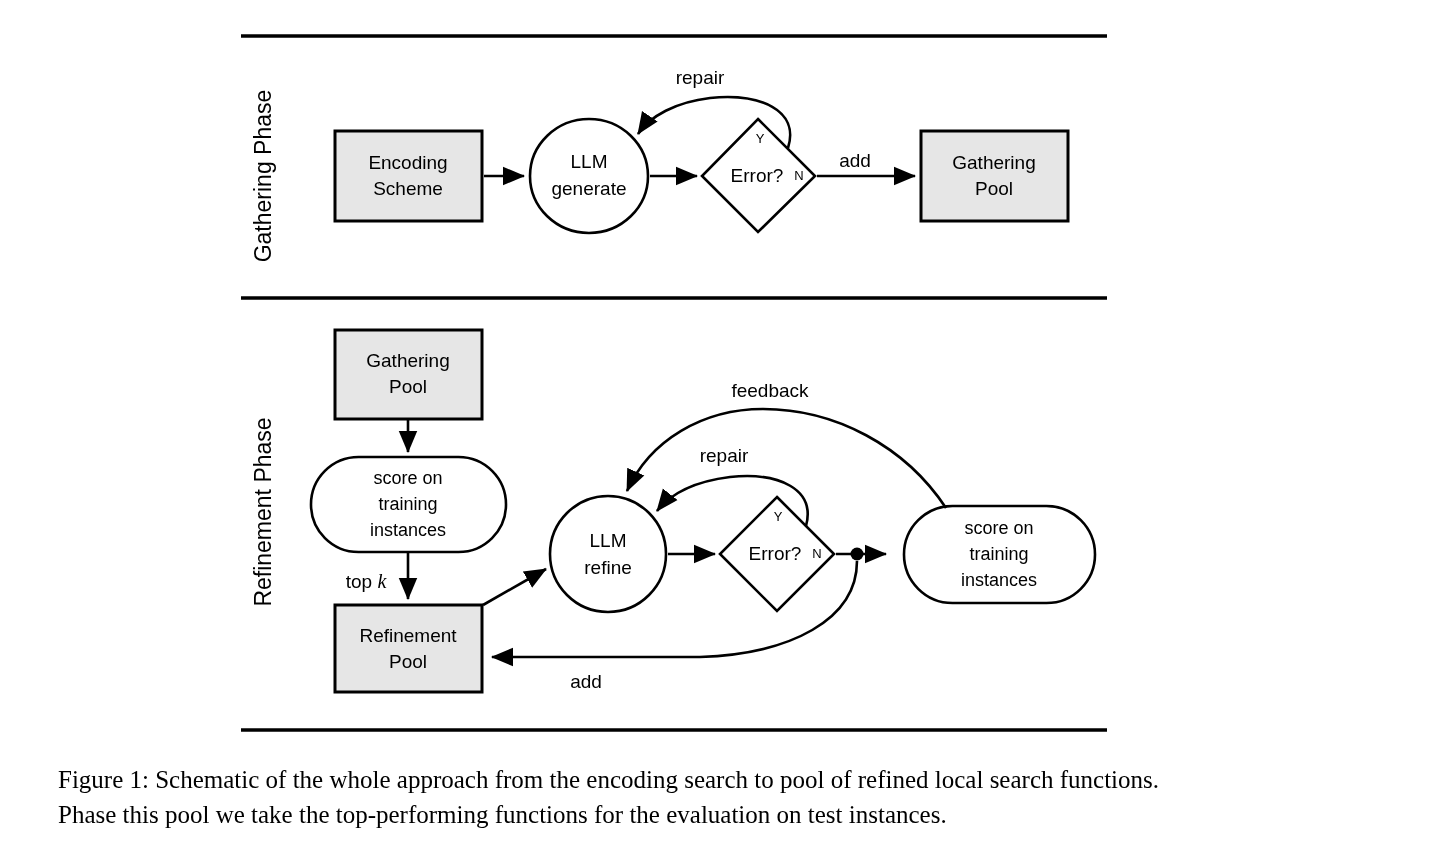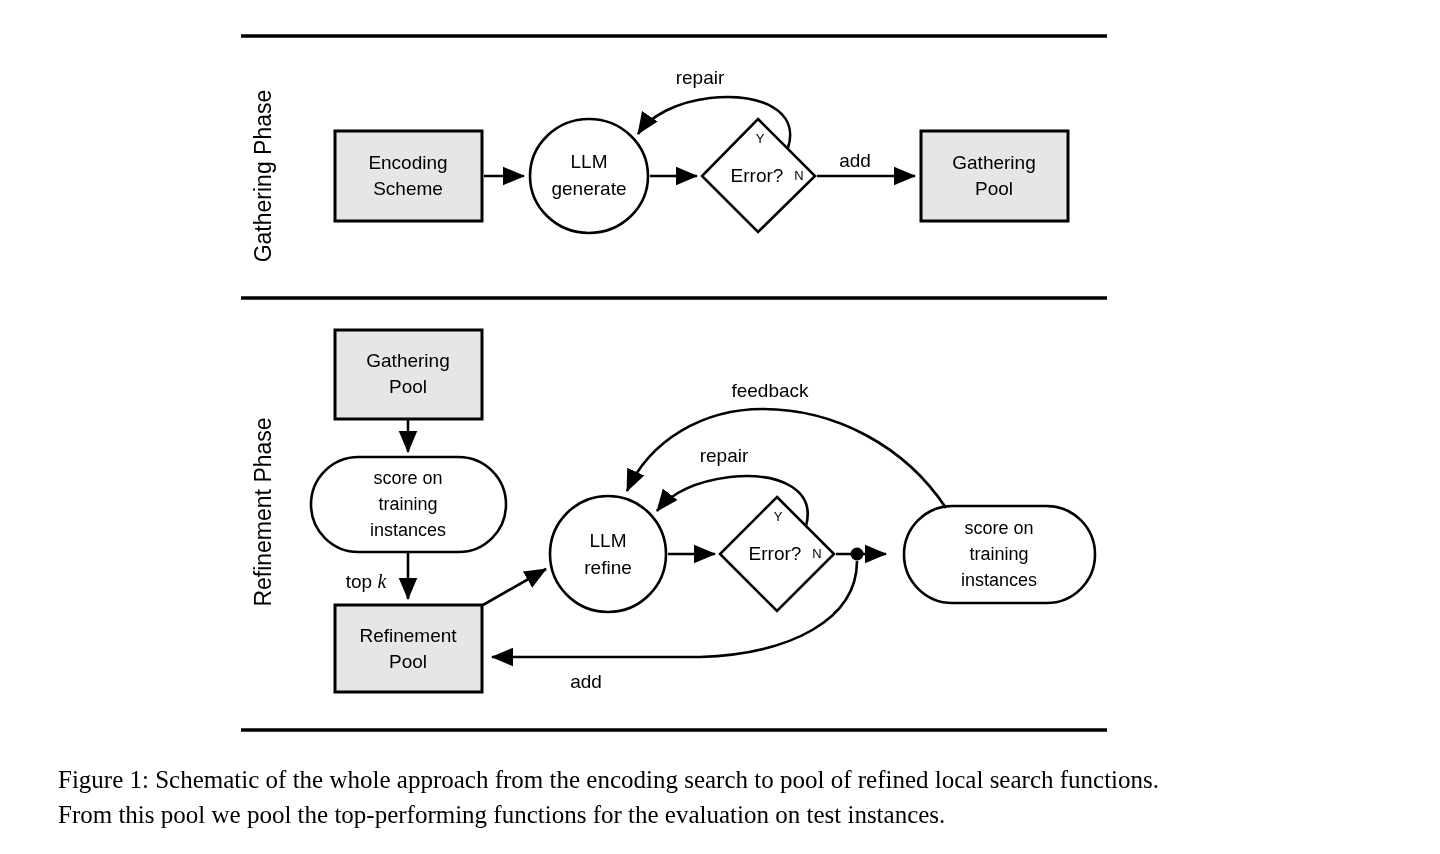--- a/index.html
+++ b/index.html
@@ -222,16 +222,16 @@
     <text class="node-label-sm" x="999" y="581">instances</text>
 
     <path class="edge" d="M 946 508 C 905 446 835 409 763 409 C 703 409 650 440 627 491" marker-end="url(#arrowhead)"></path>
     <text class="edge-label" x="770" y="392">feedback</text>
 
     <path class="edge" d="M 857 561 C 857 620 790 654 700 657 L 492 657" marker-end="url(#arrowhead)"></path>
     <text class="edge-label" x="586" y="683">add</text>
   </svg>
 
   <div id="caption"><span>Figure 1: Schematic of the whole approach from the encoding search to pool of refined local search functions.</span>
-<span>From this pool we pool the top-performing functions for the evaluation on test instances.</span></div>
+<span>Phase this pool we take the top-performing functions for the evaluation on test instances.</span></div>
 
 
 </div>
 
 </body></html>

